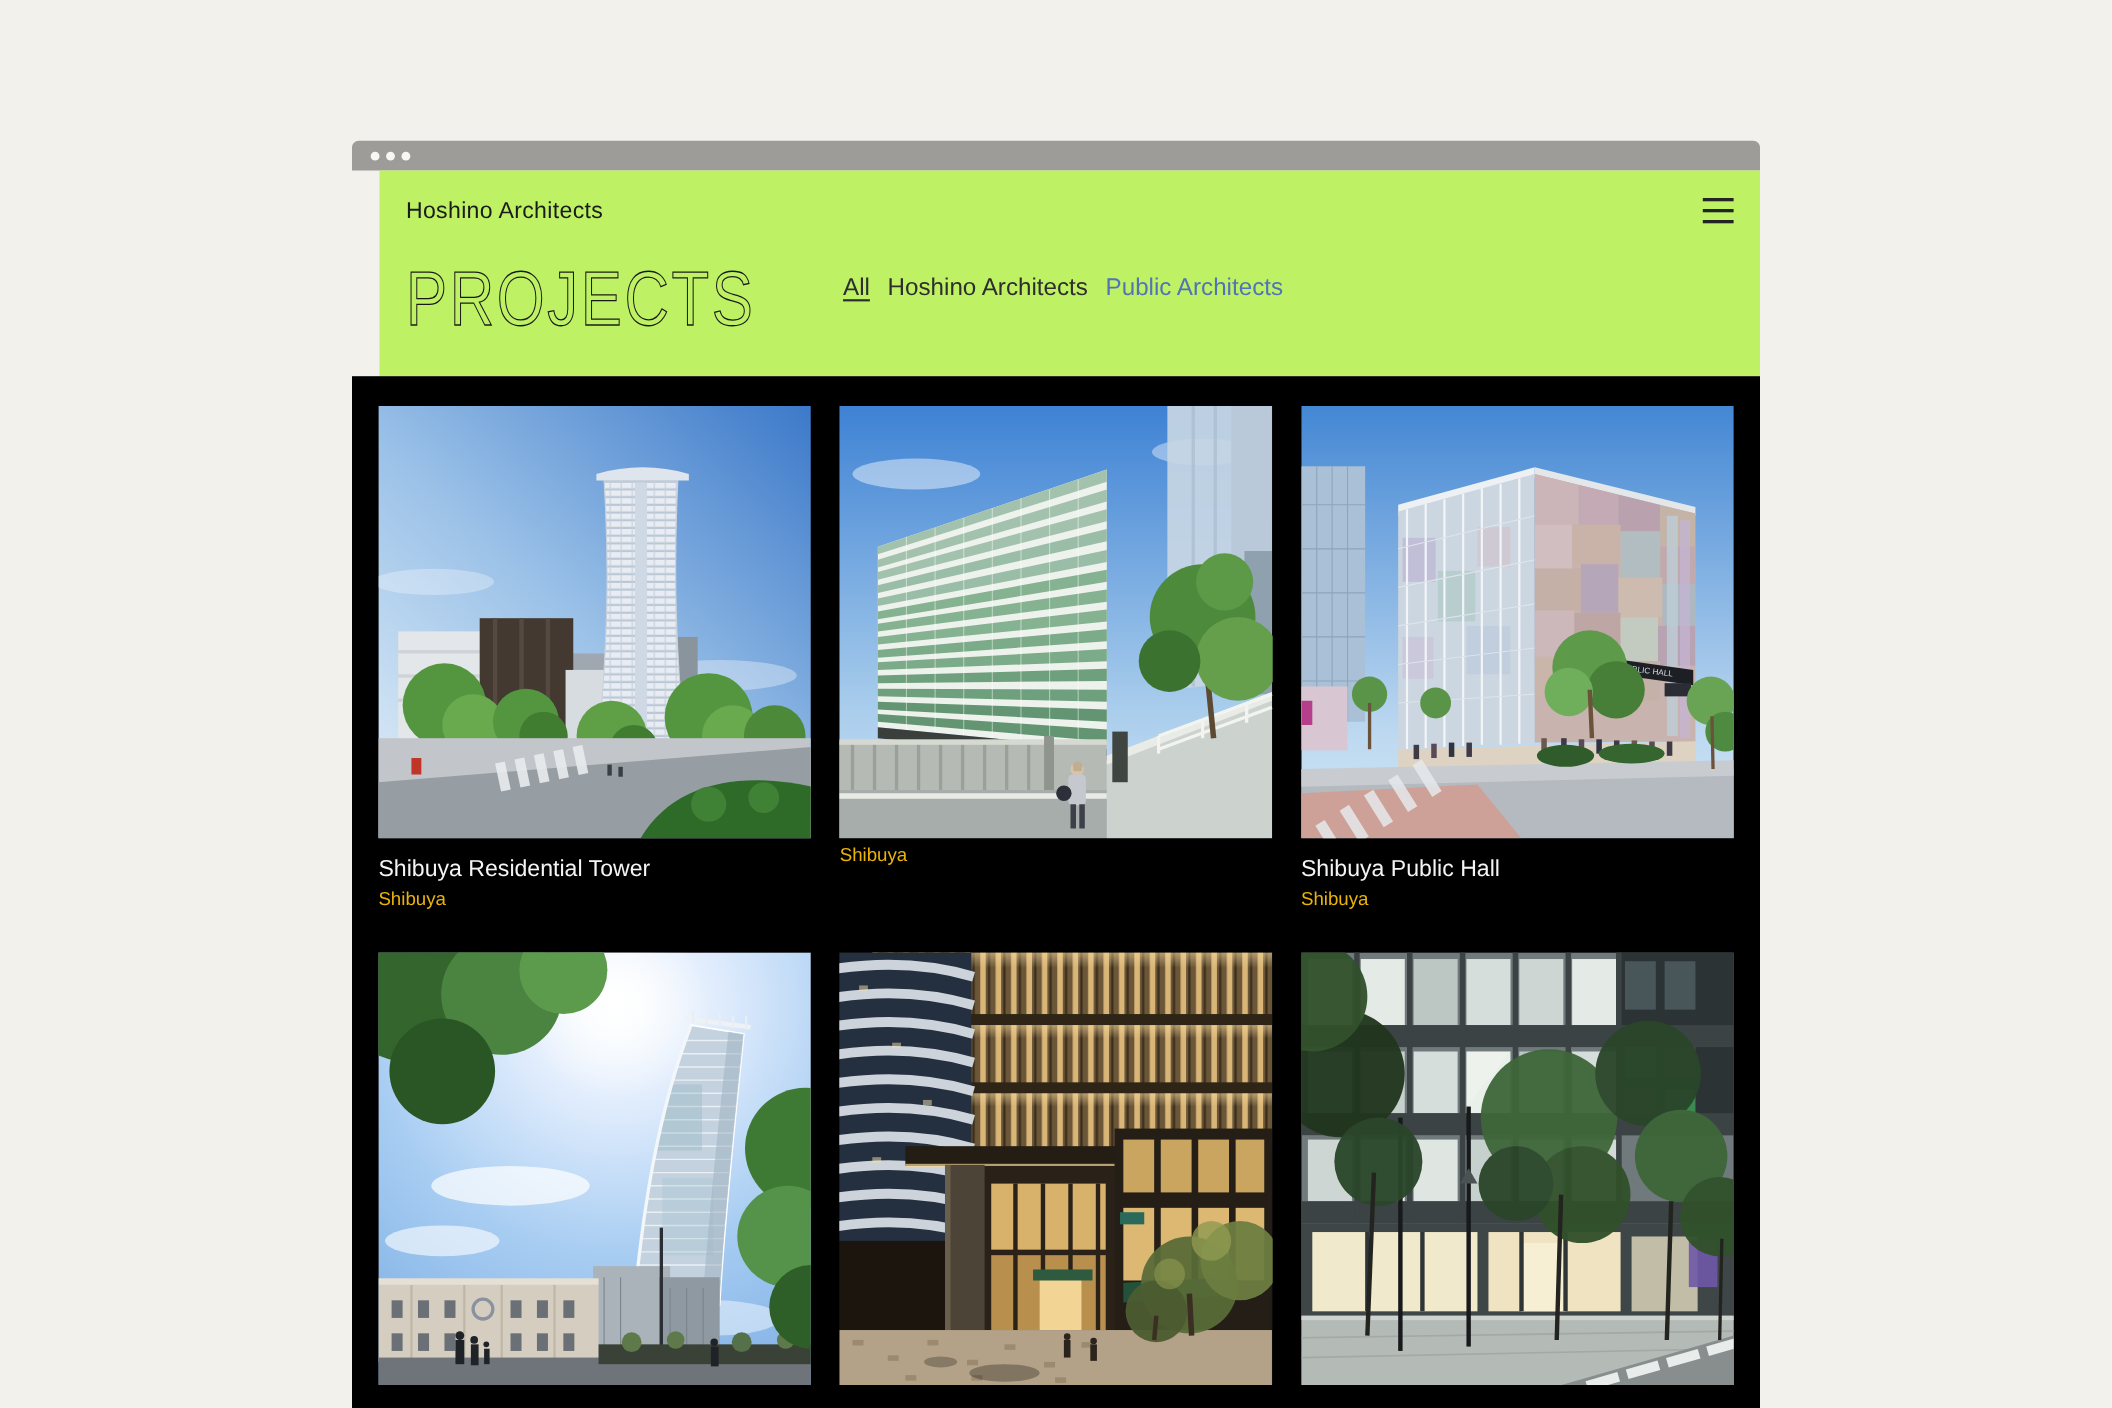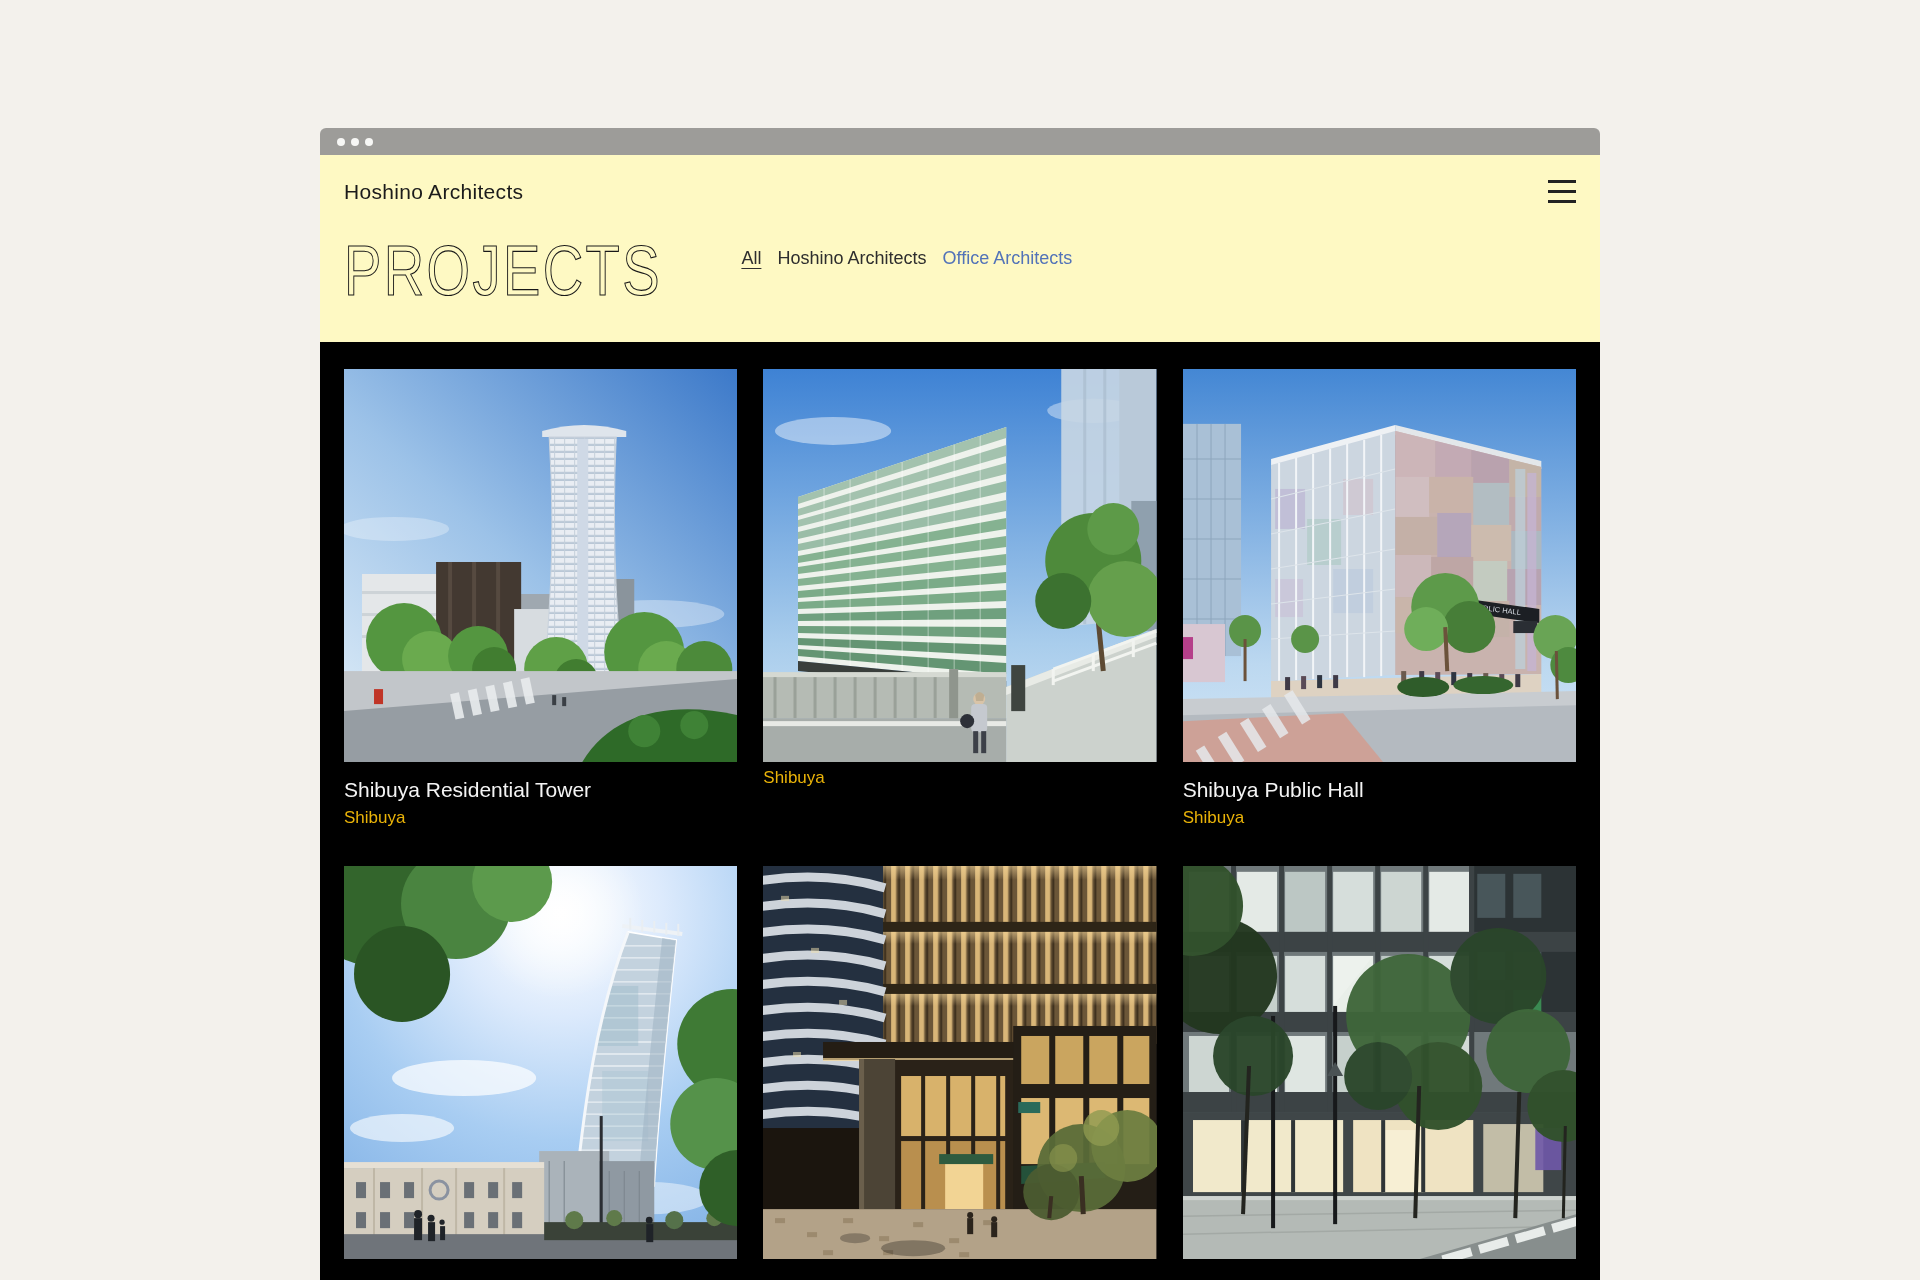--- a/index.html
+++ b/index.html
@@ -5,34 +5,34 @@
   * { margin:0; padding:0; box-sizing:border-box; }
   html,body { width:1920px; height:1280px; overflow:hidden; }
   body { background:#f3f1ec; font-family:"Liberation Sans", sans-serif; position:relative; }
 
   .browser-window { position:absolute; left:320px; top:128px; width:1280px; }
 
   .chrome-bar { height:27px; background:#9d9c99; border-radius:6px 6px 0 0;
     display:flex; align-items:center; padding-left:17px; gap:6px; }
   .traffic-dot { width:8px; height:8px; border-radius:50%; background:#f7f7f5; }
 
-  .site-header { background:#fef9c3; padding:16px 24px 36px 24px; }
+  .site-header { background:#bef264; padding:16px 24px 36px 24px;margin-left:25px; }
   .logo-row { display:flex; justify-content:space-between; align-items:center; }
   .logo { font-size:21px; color:#1b1b1b; letter-spacing:0.3px; font-weight:400; cursor:pointer; }
   .hamburger { width:28px; padding:2px 0; cursor:pointer; }
   .hamburger span { display:block; height:3px; background:#232323; margin:7px 0; }
 
   .title-row { display:flex; justify-content:flex-start; align-items:flex-start; margin-top:24px; }
   .page-title { font-size:70px; line-height:1.0; font-weight:300; letter-spacing:3px;
     color:#1a1a1a; transform:scaleX(0.80); transform-origin:left top; white-space:nowrap; }
   @supports (-webkit-text-stroke: 1px #000) {
     .page-title { color:transparent; -webkit-text-stroke:1.15px #181818; }
   }
 
-  .filters { display:flex; gap:16px; font-size:18px; margin-top:12px; }
+  .filters { display:flex; gap:16px; font-size:22px; margin-top:12px; }
   .filter { color:#2e2e2e; cursor:pointer; white-space:nowrap; }
   .filter.active { text-decoration:underline; text-underline-offset:4px; }
   .filter.highlight { color:#5273b8; }
 
   .projects-section { background:#000000; padding:27px 24px 60px 24px; }
   .projects-grid { display:grid; grid-template-columns:repeat(3,1fr); column-gap:26px; row-gap:38px; }
   .card { cursor:pointer; }
   .card-photo { width:100%; height:393px; display:block; background:#111; }
   .card-title { margin-top:16px; font-size:21px; color:#f4f4f4; font-weight:400; }
   .card-location { margin-top:6px; font-size:17px; color:#eab308; }
@@ -55,21 +55,21 @@
         <span></span>
           <span></span>
           <span></span>
       </div>
     </div>
     <div class="title-row">
       <h1 class="page-title">PROJECTS</h1>
       <nav class="filters">
         <span class="filter active">All</span>
         <span class="filter">Hoshino Architects</span>
-        <span class="filter highlight">Office Architects</span>
+        <span class="filter highlight">Public Architects</span>
       </nav>
     </div>
   </div>
 
   <div class="projects-section">
     <div class="projects-grid">
 
       <figure class="card">
         <svg class="card-photo" viewBox="0 0 393 393" preserveAspectRatio="xMidYMid slice">
           <defs>

